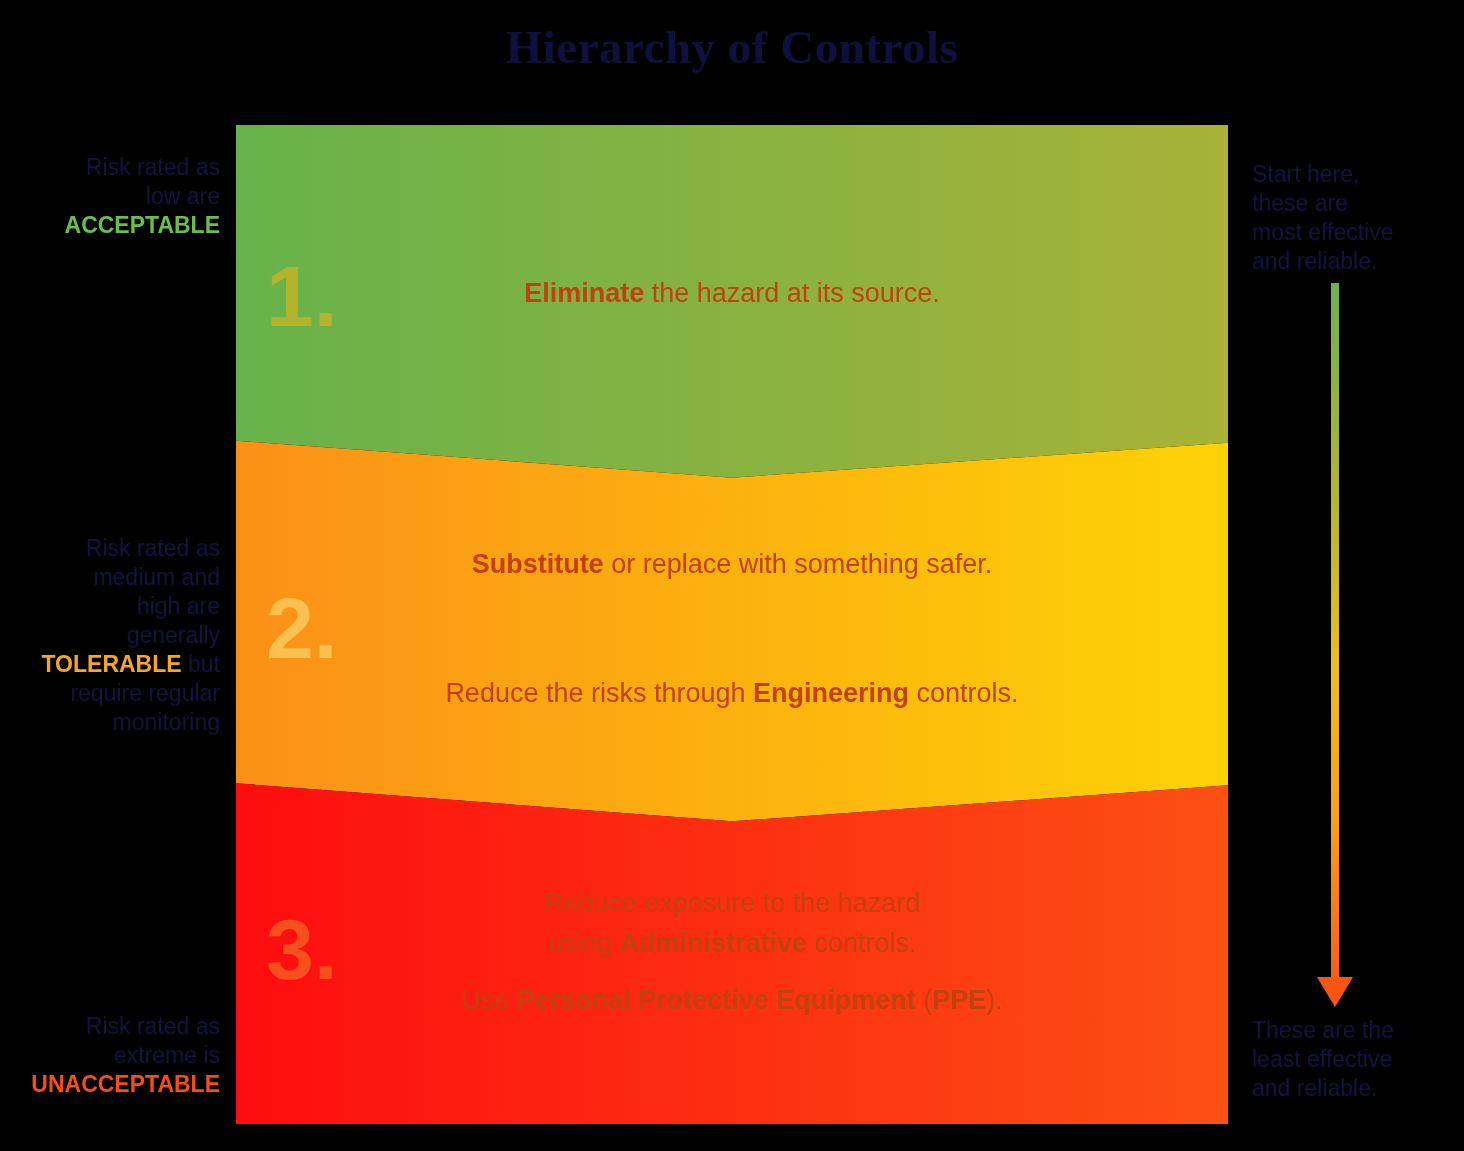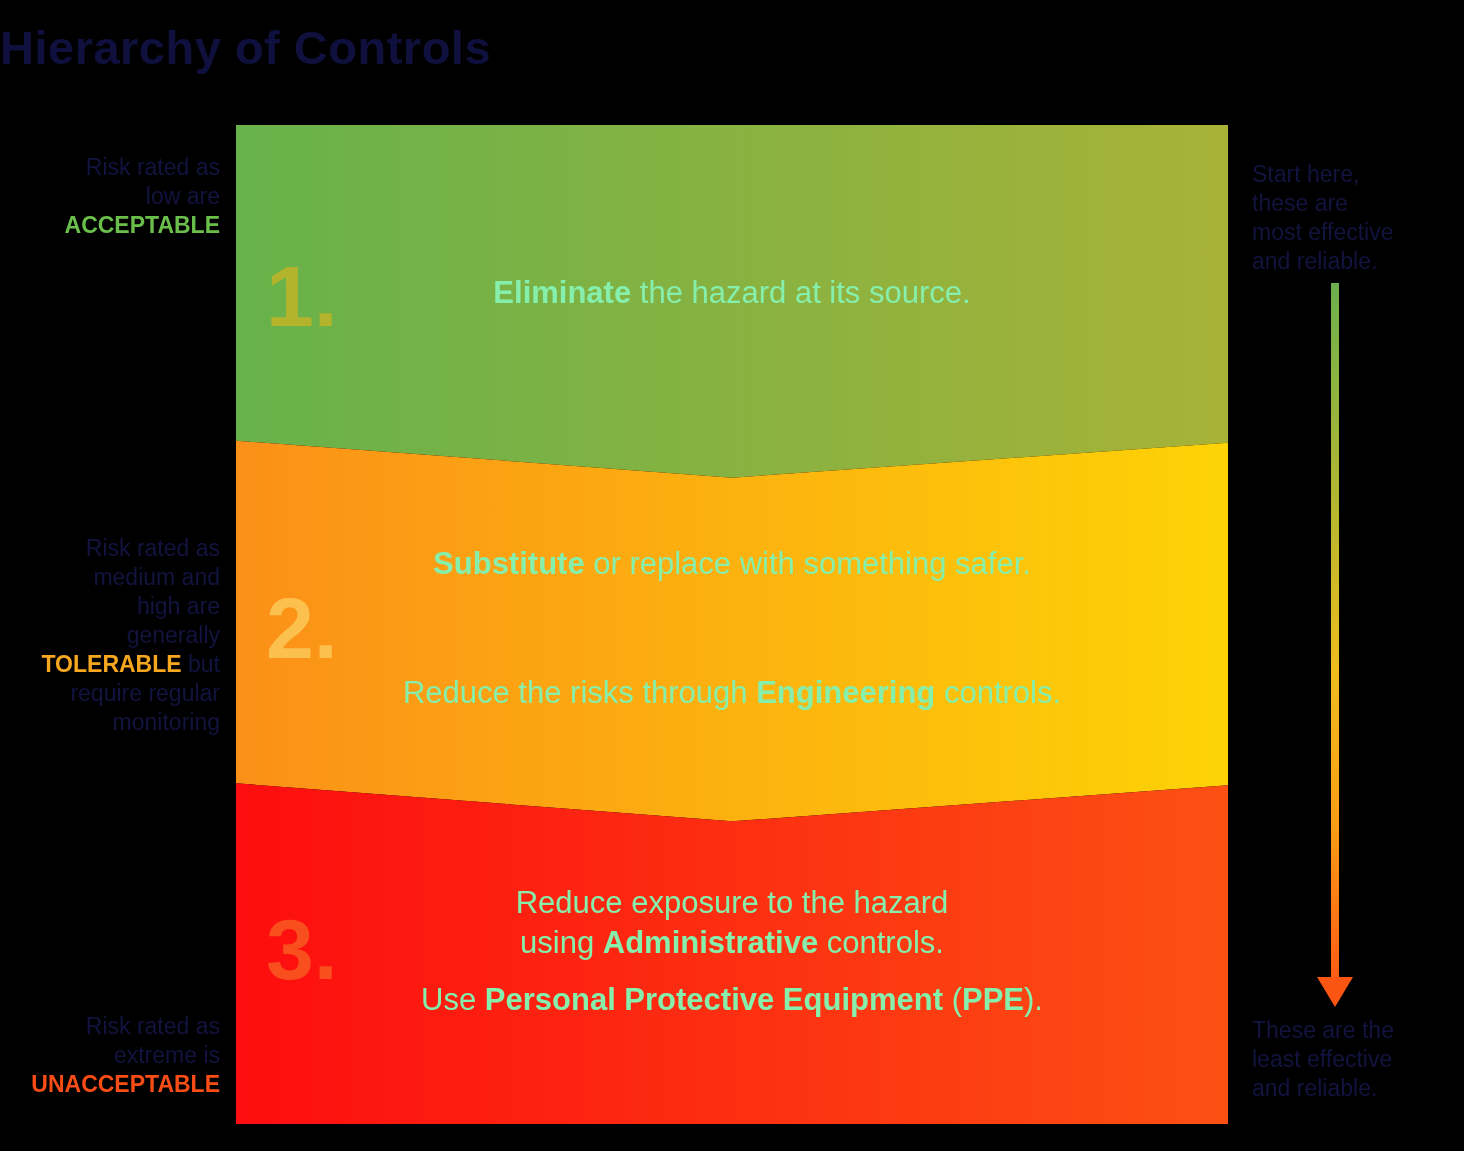--- a/index.html
+++ b/index.html
@@ -1,38 +1,38 @@
 <!DOCTYPE html>
 <html><head>
 <meta charset="utf-8">
 <style>
   html,body{margin:0;padding:0;background:#000;}
   .canvas{
     position:relative;width:1464px;height:1151px;background:#000;
     font-family:"Liberation Sans",sans-serif;overflow:hidden;
   }
   .title{
-    position:absolute;top:20px;left:0;width:100%;
-    font-size:47px;font-weight:600;color:#10103f;letter-spacing:.5px;
+    position:absolute;top:20px;left:0;width:100%;text-align:center;
+    font-size:47px;font-weight:600;color:#10103f;letter-spacing:.5px;font-family:Liberation Serif, serif;
   }
   
   .bands{position:absolute;left:236px;top:125px;width:992px;height:999px;}
   .band{position:absolute;inset:0;}
   .band1{background:linear-gradient(90deg,#67b24b 0%,#a8b237 100%);
     clip-path:polygon(0% 0%,100% 0%,100% 31.8%,50% 35.3%,0% 31.6%);}
   .band2{background:linear-gradient(90deg,#fb9018 0%,#fdd306 100%);
     clip-path:polygon(0% 31.6%,50% 35.3%,100% 31.8%,100% 66.1%,50% 69.7%,0% 65.9%);}
   .band3{background:linear-gradient(90deg,#fd0d0f 0%,#fc5013 100%);
     clip-path:polygon(0% 65.9%,50% 69.7%,100% 66.1%,100% 100%,0% 100%);}
   .band-number{position:absolute;left:30px;font-size:86px;font-weight:700;line-height:1;}
   .num1{top:128px;color:#b4b42c;}
   .num2{top:460px;color:#fcc04e;}
   .num3{top:781px;color:#f94e1d;}
   .band-text{position:absolute;left:0;width:100%;text-align:center;
-    color:#86efac;font-size:31px;line-height:36px;}
+    color:#c2410c;font-size:27px;line-height:36px;}
   .band-text b{font-weight:700;}
   .bt-1{top:150px;}
   .bt-2a{top:421px;}
   .bt-2b{top:481px;}
   .bt-2c{top:541px;margin-top:9px;}
   .bt-3a{top:760px;}
   .bt-3b{top:800px;}
   .bt-3c{top:857px;}
   
   .note{position:absolute;font-size:23px;line-height:29px;color:#131340;}

